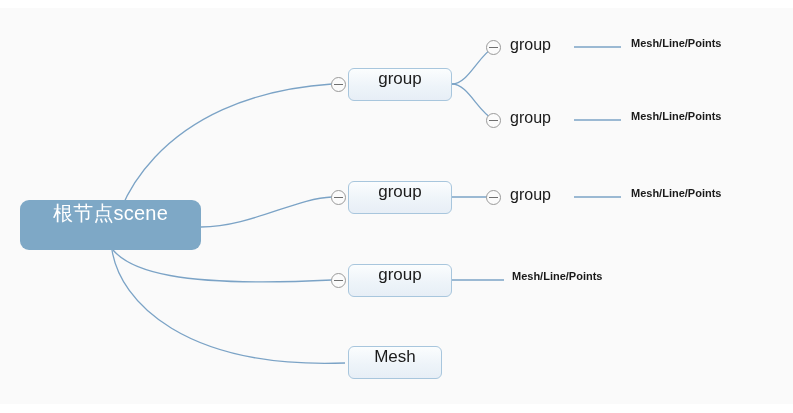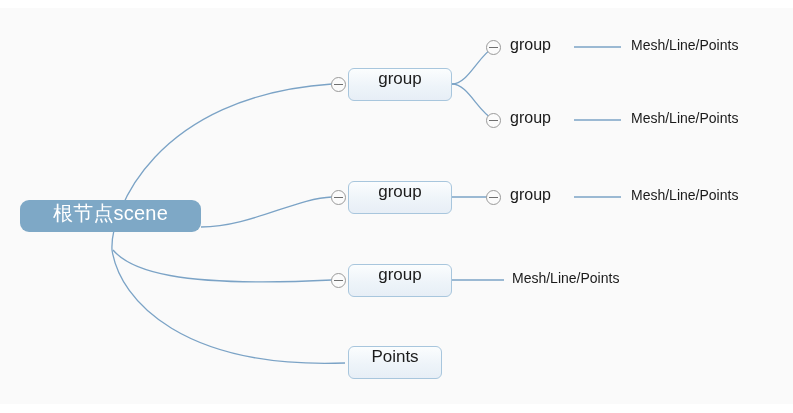--- a/index.html
+++ b/index.html
@@ -58,23 +58,24 @@
     font-size: 17px;
   }
   .text-node {
     color: #1a1a1a;
     font-size: 16px;
     justify-content: flex-start;
     white-space: nowrap;
   }
   .leaf-node {
     color: #1a1a1a;
-    font-size: 14px;
+    font-size: 11px;
     justify-content: flex-start;
     white-space: nowrap;
+    font-weight: bold;
   }
   .toggle {
     position: absolute;
     width: 15px;
     height: 15px;
     border-radius: 50%;
     border: 1px solid #9a9a9a;
     background: #fbfbfb;
     box-sizing: border-box;
   }
@@ -108,21 +109,21 @@
       <path d="M 452 197 L 495 197"></path>
 
       <path d="M 452 280 L 504 280"></path>
 
       <path d="M 574 47 L 621 47"></path>
       <path d="M 574 120 L 621 120"></path>
       <path d="M 574 197 L 621 197"></path>
     </g>
   </svg>
 
-  <div class="node root-node" style="left:20px; top:200px; width:181px; height:32px;">
+  <div class="node root-node" style="left:20px; top:200px; width:181px; height:50px;">
     <span>根节点scene</span>
   </div>
 
   <div class="toggle" style="left:331px; top:77px;"></div>
   <div class="node box-node" style="left:348px; top:68px; width:104px; height:33px;">
     <span>group</span>
   </div>
 
   <div class="toggle" style="left:486px; top:40px;"></div>
   <div class="node text-node" style="left:510px; top:36px; width:70px; height:22px;">
@@ -155,16 +156,16 @@
 
   <div class="toggle" style="left:331px; top:273px;"></div>
   <div class="node box-node" style="left:348px; top:264px; width:104px; height:33px;">
     <span>group</span>
   </div>
   <div class="node leaf-node" style="left:512px; top:270px; width:160px; height:20px;">
     <span>Mesh/Line/Points</span>
   </div>
 
   <div class="node box-node" style="left:348px; top:346px; width:94px; height:33px;">
-    <span>Points</span>
+    <span>Mesh</span>
   </div>
 
 </div>
 
 </body></html>

